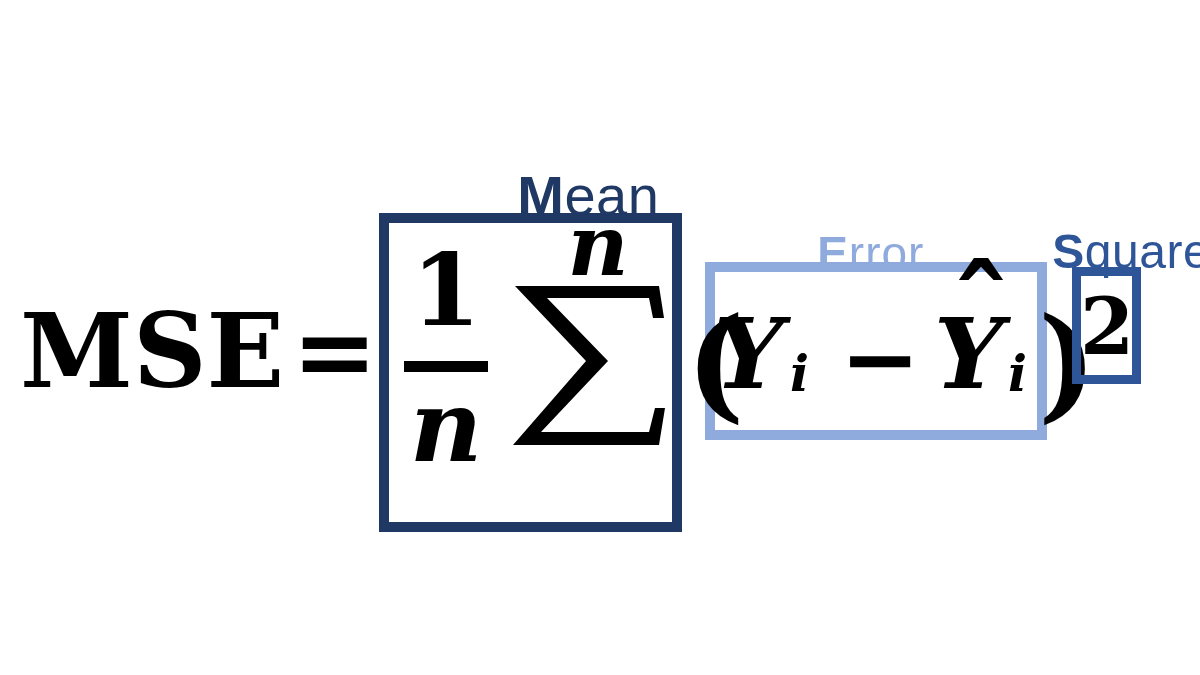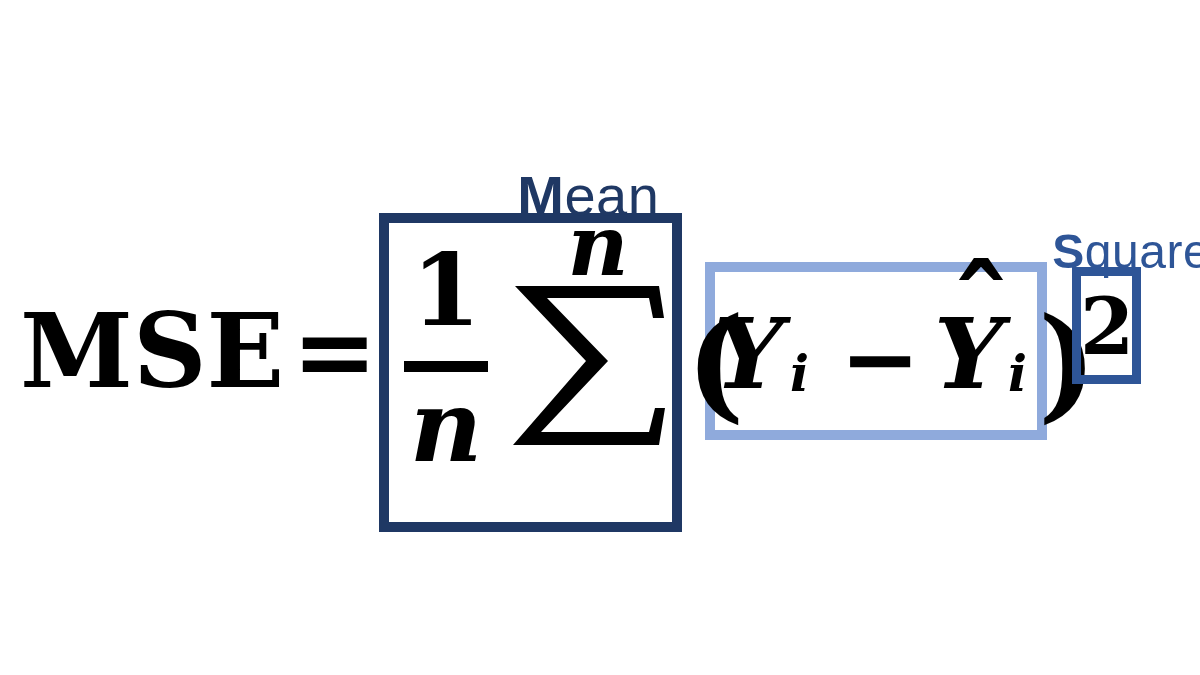--- a/index.html
+++ b/index.html
@@ -61,20 +61,23 @@
   .exponent  { left: 1080px; top: 288px; width: 53px; font-size: 78px; z-index: 4; }
 </style>
 </head>
 <body>
 
 <div id="canvas">
 
   <div class="abs lbl lbl-mean" style="color: rgb(31, 56, 100);">
     <span class="first">M</span><span>ean</span>
   </div>
+  <div class="abs lbl lbl-error" style="color: rgb(143, 170, 220);">
+    <span class="first">E</span><span>rror</span>
+  </div>
   <div class="abs lbl lbl-squared" style="color: rgb(46, 85, 151);">
     <span class="first">S</span><span>quared</span>
   </div>
 
   <div class="box box-mean" style="border-color: rgb(31, 56, 100);"></div>
   <div class="box box-error" style="border-color: rgb(143, 170, 220);"></div>
   <div class="box box-squared" style="border-color: rgb(46, 85, 151);"></div>
 
   <span class="abs math mse">MSE</span>
   <span class="abs math equals">=</span>

